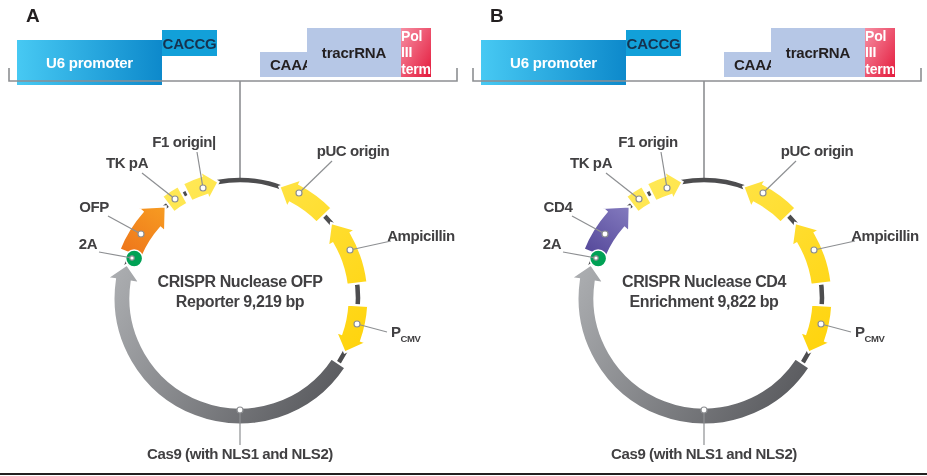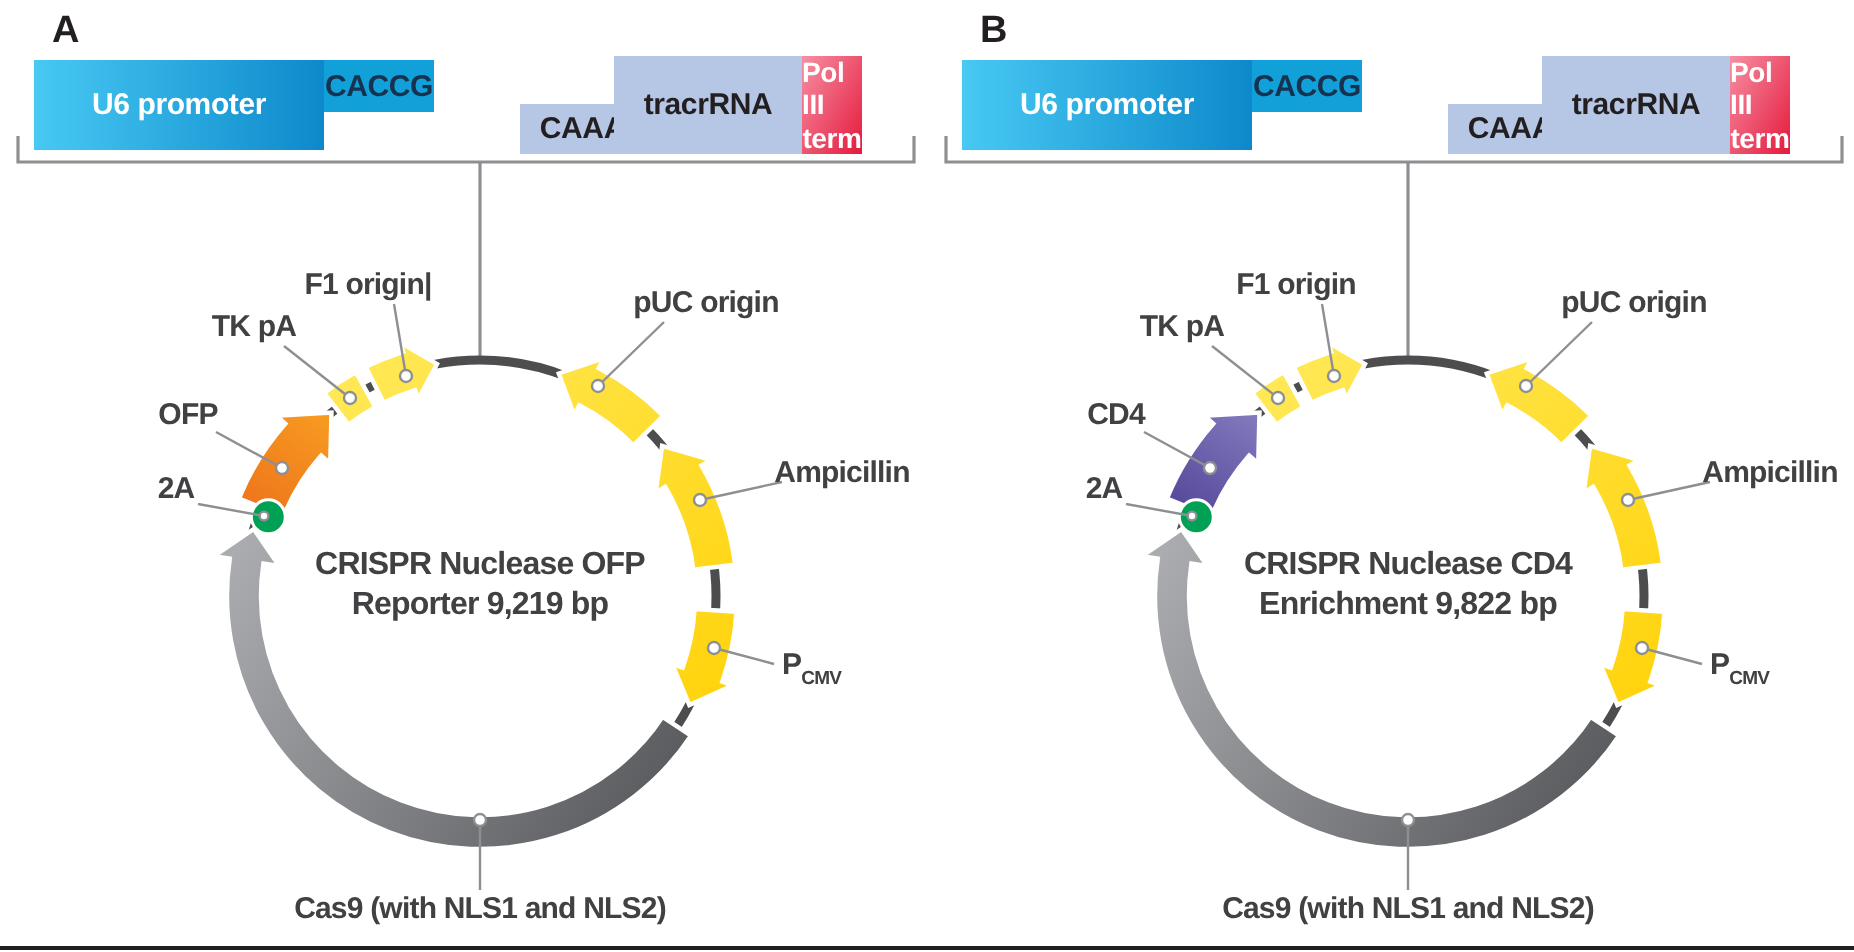--- a/index.html
+++ b/index.html
@@ -3,21 +3,21 @@
 <meta charset="utf-8">
 <style>
   html,body{margin:0;padding:0;background:#fff;}
   .fig{position:relative;width:927px;height:476px;background:#ffffff;overflow:hidden;
        font-family:"Liberation Sans",sans-serif;}
   .panel{position:absolute;top:0;width:463px;height:476px;}
   .panel.a{left:0;} .panel.b{left:464px;}
   .panel-letter{position:absolute;left:26px;top:5px;font-size:19px;font-weight:bold;color:#231f20;}
   .box{position:absolute;display:flex;align-items:center;justify-content:center;
        font-weight:bold;letter-spacing:-0.2px;}
-  .u6{left:17px;top:30px;width:145px;height:45px;
+  .u6{left:17px;top:40px;width:145px;height:45px;
       background:linear-gradient(90deg,#47c9f3,#0d89cb);color:#ffffff;font-size:15px;text-align:center;}
   .caccg{left:162px;top:30px;width:55px;height:26px;background:#12a0d9;color:#16324f;font-size:15px;}
   .caaaa{left:260px;top:52px;width:47px;height:25px;background:#b6c7e6;color:#231f20;font-size:15px;padding-left:13px;}
   .tracr{left:307px;top:28px;width:94px;height:49px;background:#b6c7e6;color:#231f20;font-size:15px;}
   .pol3{left:401px;top:28px;width:30px;height:49px;flex-direction:column;line-height:1.15;
         background:linear-gradient(120deg,#f68fa3,#e41a3c);color:#ffffff;font-size:14px;}
   .plasmid-svg{position:absolute;left:0;top:0;}
   .bottom-rule{position:absolute;left:0;top:473px;width:927px;height:2px;background:#231f20;}
 </style>
 </head>

